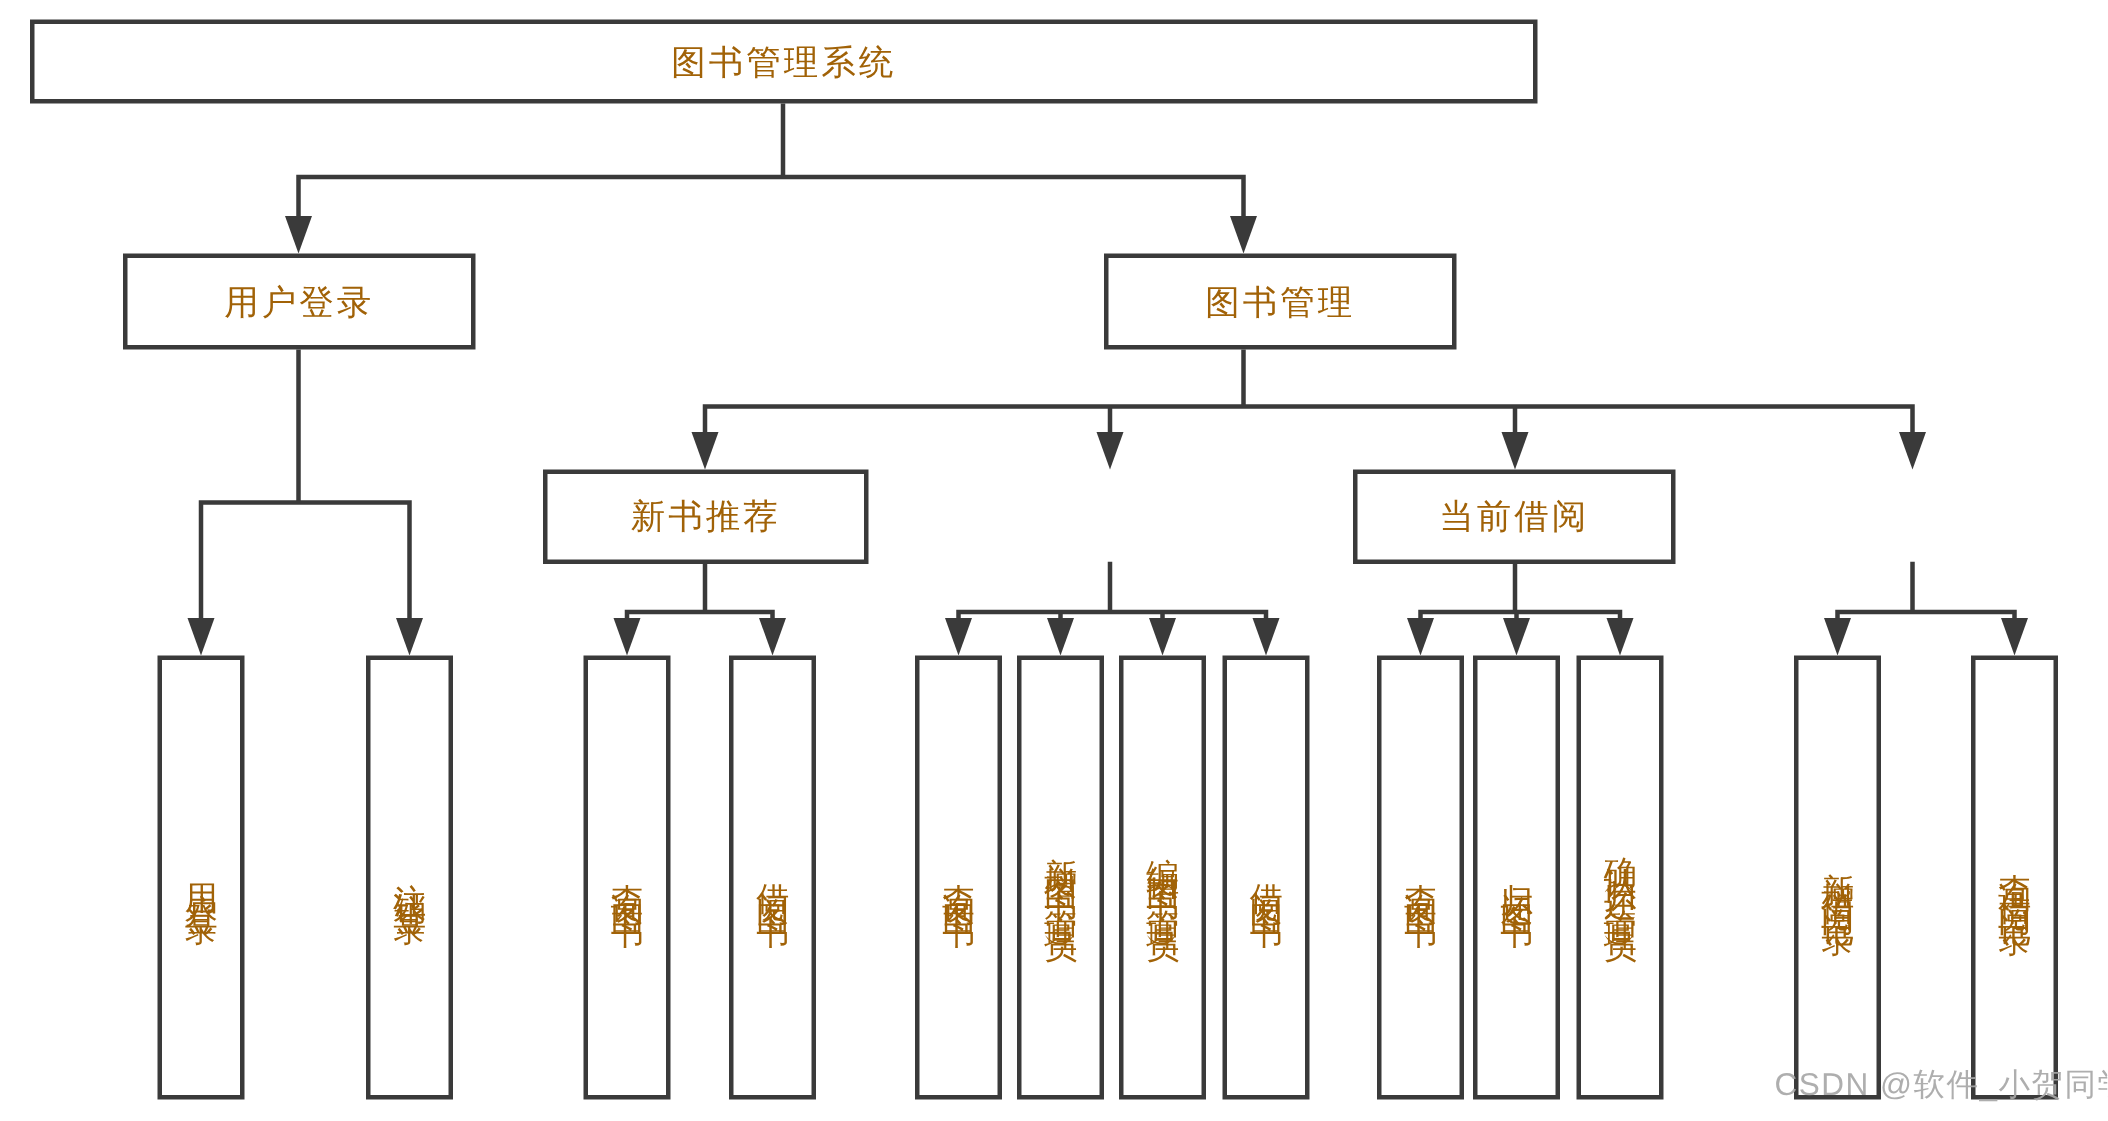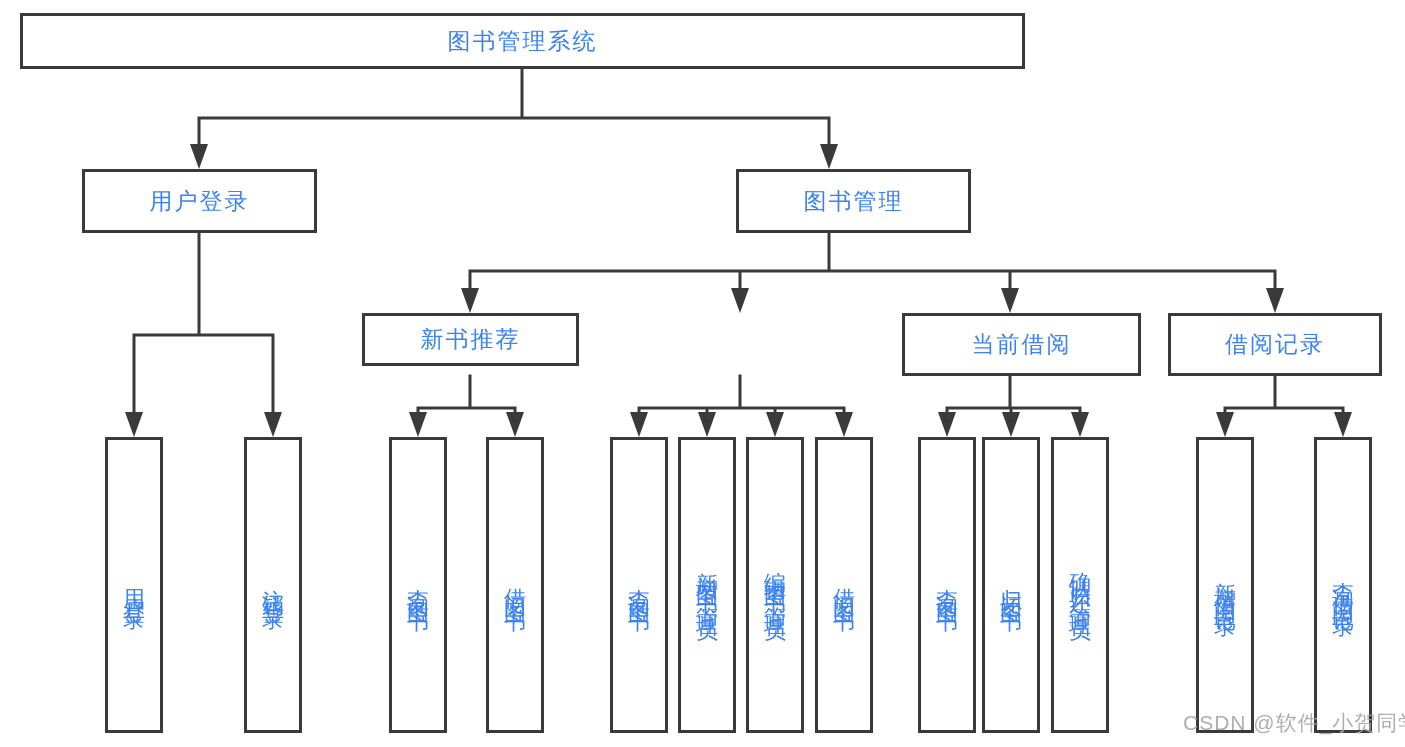--- a/index.html
+++ b/index.html
@@ -22,21 +22,21 @@
     z-index: 1;
   }
   .box {
     position: absolute;
     box-sizing: border-box;
     background: #ffffff;
     border: 3px solid #3a3a3a;
     display: flex;
     align-items: center;
     justify-content: center;
-    color: #3b82f6;
+    color: #a16207;
     z-index: 2;
   }
   .hlabel {
     font-size: 23px;
     letter-spacing: 2px;
     white-space: nowrap;
   }
   .vtext {
     writing-mode: vertical-rl;
     text-orientation: mixed;
@@ -96,28 +96,25 @@
     <span class="hlabel">图书管理系统</span>
   </div>
 
   <div class="box" style="left:82px;top:169px;width:235px;height:64px">
     <span class="hlabel">用户登录</span>
   </div>
   <div class="box" style="left:736px;top:169px;width:235px;height:64px">
     <span class="hlabel">图书管理</span>
   </div>
 
-  <div class="box" style="left:362px;top:313px;width:217px;height:53px">
+  <div class="box" style="left:362px;top:313px;width:217px;height:63px">
     <span class="hlabel">新书推荐</span>
   </div>
-  <div class="box" style="left:902px;top:313px;width:239px;height:63px">
+  <div class="box" style="left:902px;top:313px;width:215px;height:63px">
     <span class="hlabel">当前借阅</span>
-  </div>
-  <div class="box" style="left:1168px;top:313px;width:214px;height:63px">
-    <span class="hlabel">借阅记录</span>
   </div>
 
   <div class="box leaf" style="left:105px;top:437px;width:58px;height:296px">
     <span class="vtext">用户登录</span>
   </div>
   <div class="box leaf" style="left:244px;top:437px;width:58px;height:296px">
     <span class="vtext">注销登录</span>
   </div>
 
   <div class="box leaf" style="left:389px;top:437px;width:58px;height:296px">

